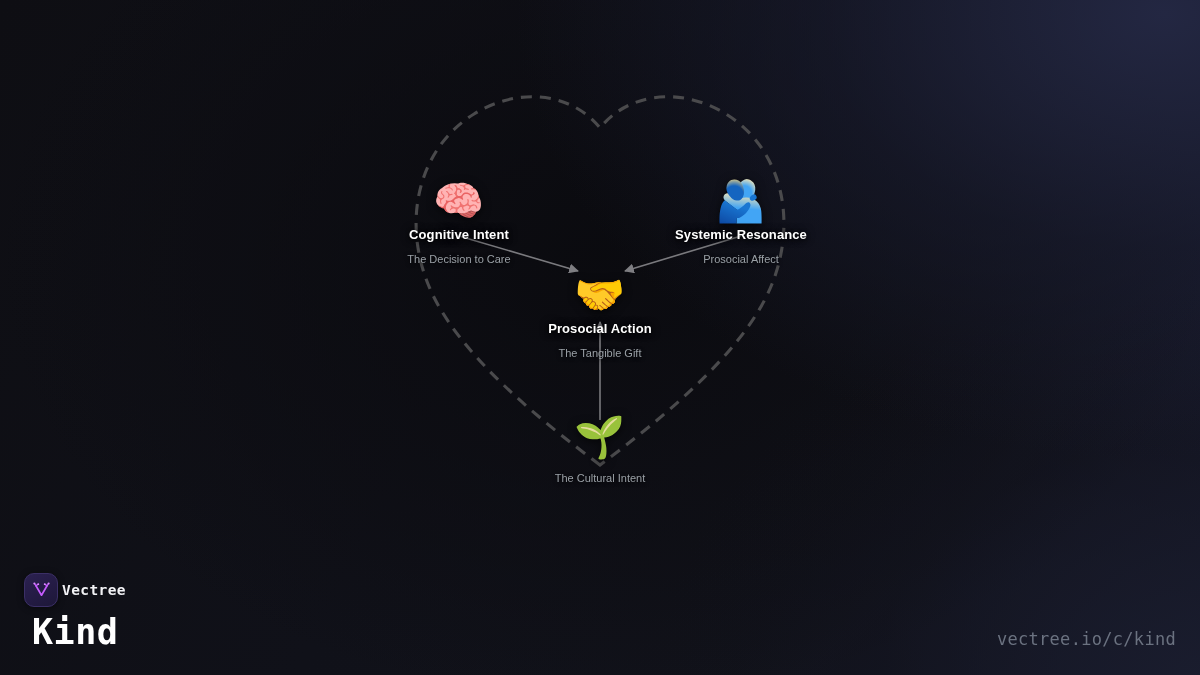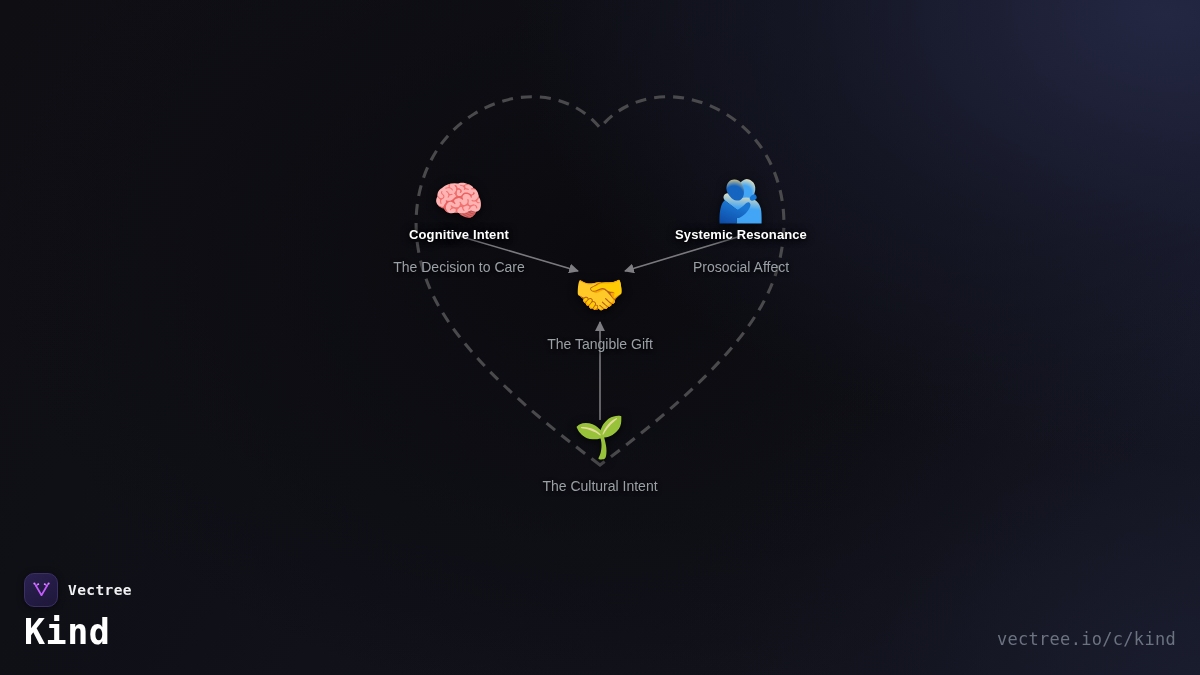--- a/index.html
+++ b/index.html
@@ -58,45 +58,45 @@
     font-weight: 700;
     color: #ffffff;
     letter-spacing: 0.1px;
     line-height: 16px;
     margin-top: 1px;
     text-shadow: 0 1px 4px rgba(0,0,0,0.9), 0 0 9px rgba(0,0,0,0.8);
   }
   .node-sub {
     display: block;
     font-family: "Liberation Sans", sans-serif;
-    font-size: 14px;
+    font-size: 11px;
     font-weight: 400;
     color: #9aa0a6;
     line-height: 14px;
-    margin-top: 17px;
+    margin-top: 9px;
     text-shadow: 0 1px 4px rgba(0,0,0,0.9);
   }
 
   
   #node-cognitive-intent  { left: 459px; top: 176px; }
   #node-emotional-resonance { left: 741px; top: 176px; }
   #node-prosocial-action  { left: 600px; top: 270px; }
   #node-systemic-impact   { left: 600px; top: 412px; }
 
   
   #brand {
     position: absolute;
     left: 24px;
     bottom: 22px;
     width: 420px;
   }
   #brand-row {
     display: flex;
     align-items: center;
-    gap: 10px;
+    gap: 4px;
     height: 32px;
   }
   #brand-logo {
     width: 32px;
     height: 32px;
     border-radius: 10px;
     background: linear-gradient(150deg, #2b2150 0%, #241b44 55%, #1d1838 100%);
     border: 1px solid #3b2f66;
     display: flex;
     align-items: center;
@@ -112,20 +112,21 @@
     letter-spacing: 0.4px;
   }
   #brand-title {
     font-family: "DejaVu Sans Mono", monospace;
     font-size: 35px;
     font-weight: 700;
     color: #ffffff;
     letter-spacing: 0.5px;
     line-height: 42px;
     margin-top: 5px;
+    margin-left: 8px;
   }
 
   #site-url {
     position: absolute;
     right: 24px;
     bottom: 26px;
     font-family: "DejaVu Sans Mono", monospace;
     font-size: 17px;
     color: #6b7280;
     letter-spacing: 0.3px;
@@ -165,20 +166,21 @@
   </div>
 
   <div class="node" id="node-emotional-resonance">
     <span class="node-emoji">🫂</span>
     <span class="node-title">Systemic Resonance</span>
     <span class="node-sub">Prosocial Affect</span>
   </div>
 
   <div class="node" id="node-prosocial-action">
     <span class="node-emoji">🤝</span>
+    <span class="node-title">Prosocial Action</span>
     <span class="node-sub">The Tangible Gift</span>
   </div>
 
   <div class="node" id="node-systemic-impact">
     <span class="node-emoji">🌱</span>
     <span class="node-sub">The Cultural Intent</span>
   </div>
 
   <div id="brand">
     <div id="brand-row">

